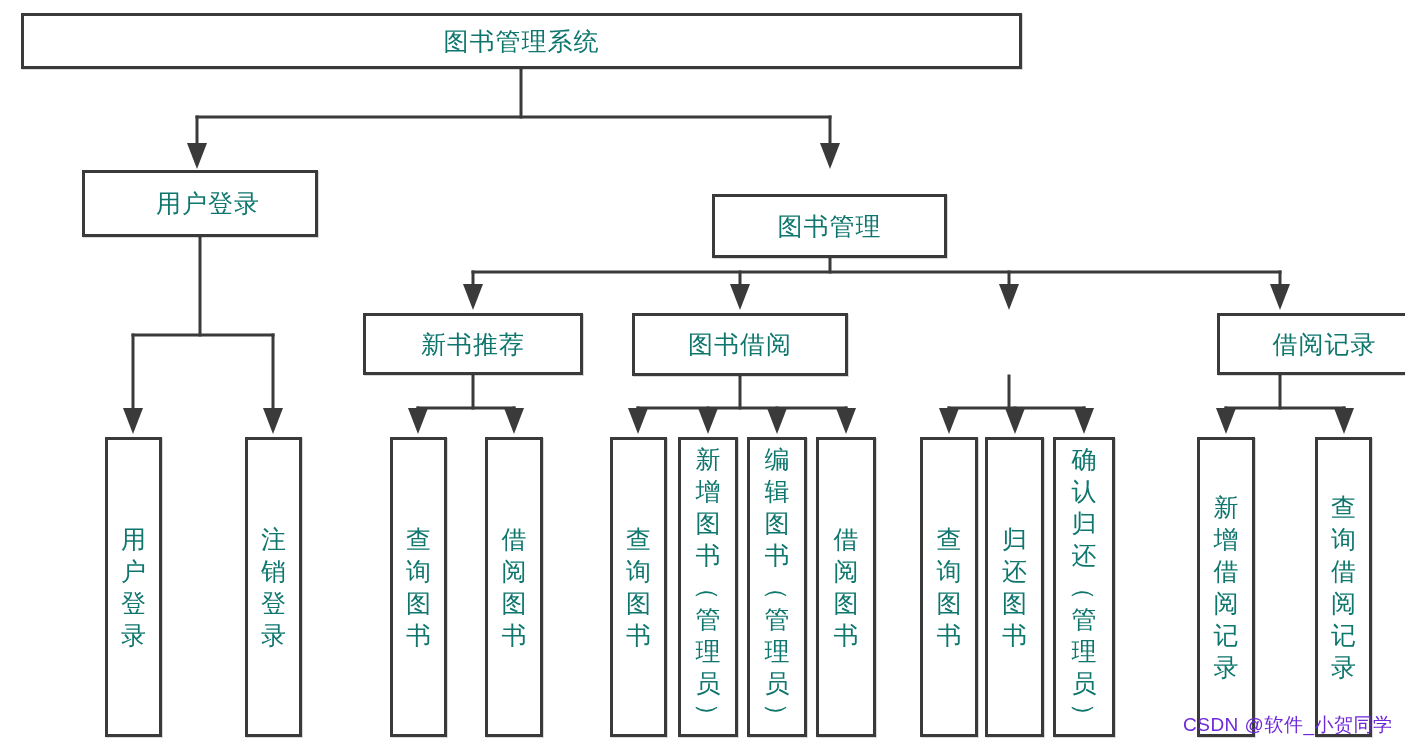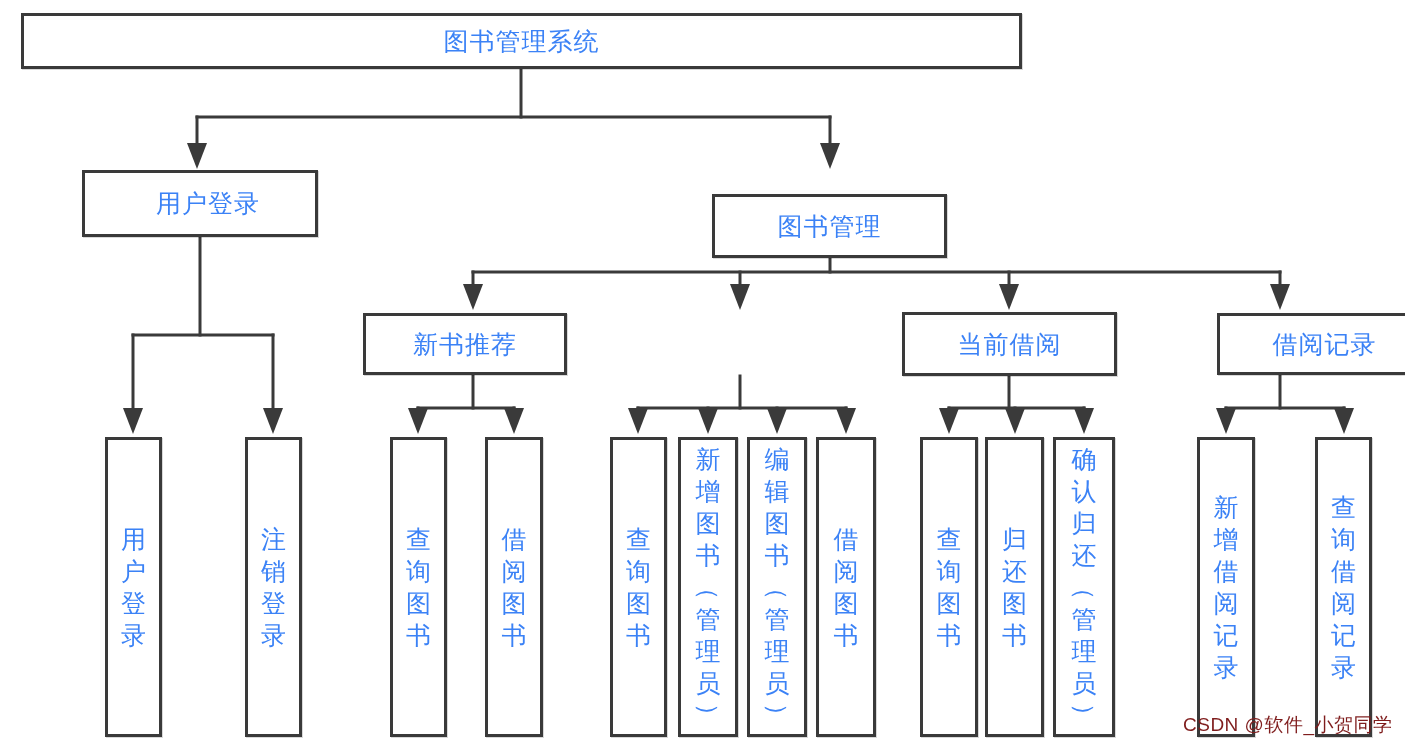--- a/index.html
+++ b/index.html
@@ -11,21 +11,21 @@
     font-family:"Liberation Sans","DejaVu Sans",sans-serif;
   }
   #edges{position:absolute;left:0;top:0;width:1405px;height:747px;}
   #nodes{position:absolute;left:0;top:0;width:100%;height:100%;}
   .node{
     position:absolute;
     box-sizing:border-box;
     background:#ffffff;
     border:3px solid #3a3a3a;
     box-shadow:1px 1px 0 rgba(0,0,0,0.15);
-    color:#3b82f6;
+    color:#0f766e;
     display:flex;
     align-items:center;
     justify-content:center;
   }
   .node.h{
     font-size:25px;
     letter-spacing:1px;
     white-space:nowrap;
   }
   .node.v{
@@ -33,21 +33,21 @@
     gap:7px;
     font-size:25px;
     line-height:1;
   }
   .node.v span{display:block;}
   .node.v span.rot{transform:rotate(90deg);}
   #watermark{
     position:absolute;
     left:1183px;top:712px;
     font-size:19px;
-    color:#7f1d1d;
+    color:#6d28d9;
     white-space:nowrap;
     letter-spacing:0.5px;
   }
 </style>
 </head>
 <body>
 
 <div id="stage">
   <svg id="edges" viewBox="0 0 1405 747" xmlns="http://www.w3.org/2000/svg">
       <line x1="521" y1="69" x2="521" y2="117" stroke="#3a3a3a" stroke-width="3" stroke-linecap="square"></line>
@@ -100,22 +100,22 @@
       <line x1="1226" y1="408" x2="1344" y2="408" stroke="#3a3a3a" stroke-width="3" stroke-linecap="square"></line>
       <line x1="1226" y1="408" x2="1226" y2="412" stroke="#3a3a3a" stroke-width="3" stroke-linecap="square"></line>
       <polygon points="1216,408 1236,408 1226,434" fill="#3a3a3a"></polygon>
       <line x1="1344" y1="408" x2="1344" y2="412" stroke="#3a3a3a" stroke-width="3" stroke-linecap="square"></line>
       <polygon points="1334,408 1354,408 1344,434" fill="#3a3a3a"></polygon>
     </svg>
   <div id="nodes">
       <div class="node h" style="left: 21px; top: 13px; width: 1001px; height: 56px;">图书管理系统</div>
       <div class="node h" style="left: 82px; top: 170px; width: 236px; height: 67px; padding-left: 16px;">用户登录</div>
       <div class="node h" style="left: 712px; top: 170px; width: 235px; height: 64px; margin-top: 24px;">图书管理</div>
-      <div class="node h" style="left: 363px; top: 313px; width: 204px; height: 62px;">新书推荐</div>
-      <div class="node h" style="left: 902px; top: 312px; width: 215px; height: 64px;">当前借阅</div>
+      <div class="node h" style="left: 363px; top: 313px; width: 220px; height: 62px;">新书推荐</div>
+      <div class="node h" style="left: 632px; top: 313px; width: 216px; height: 63px;">图书借阅</div>
       <div class="node h" style="left: 1173px; top: 313px; width: 215px; height: 62px; margin-left: 44px;">借阅记录</div>
       <div class="node v" style="left: 105px; top: 437px; width: 57px; height: 300px;">
         <span>用</span>
         <span>户</span>
         <span>登</span>
         <span>录</span>
       </div>
       <div class="node v" style="left: 245px; top: 437px; width: 57px; height: 300px;">
         <span>注</span>
         <span>销</span>

